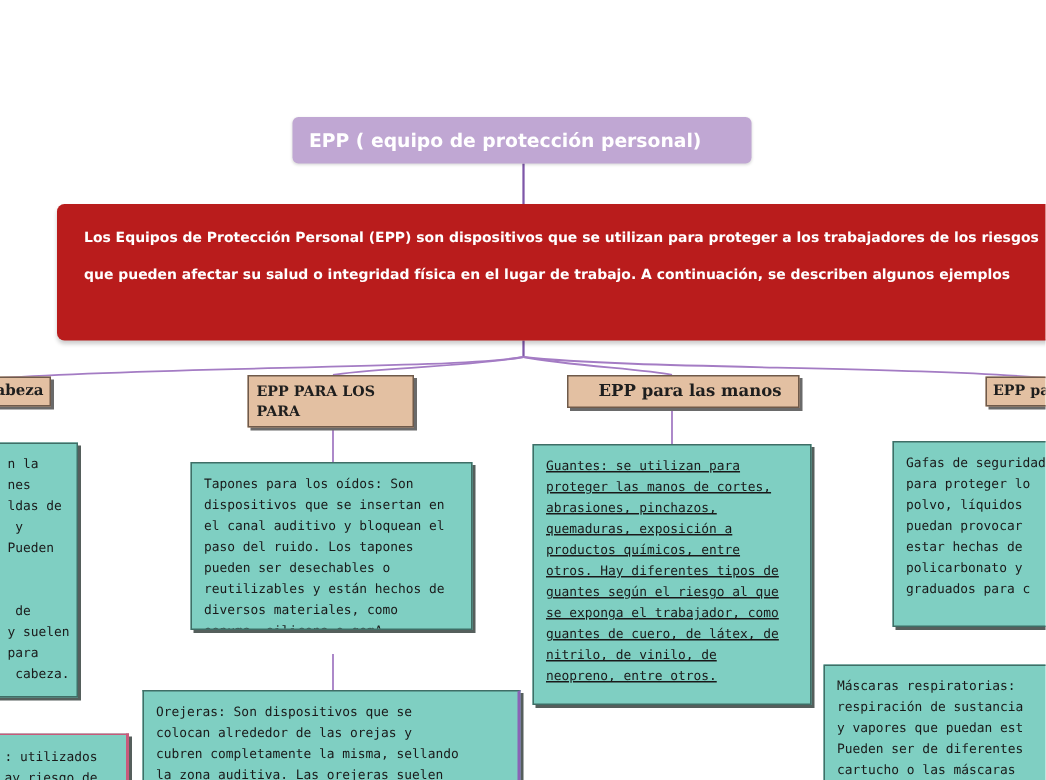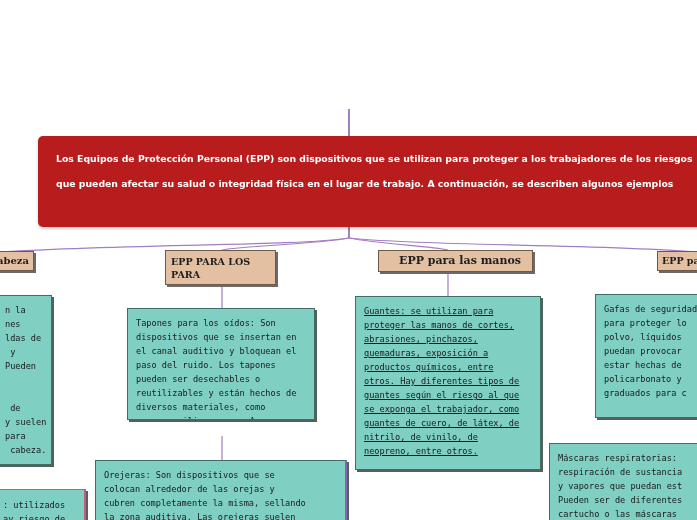--- a/index.html
+++ b/index.html
@@ -105,20 +105,21 @@
       <path d="M349 238 C 320 244, 240 246, 222 250"></path>
       <path d="M349 238 C 380 244, 430 246, 448 250"></path>
       <path d="M349 238 C 420 246, 600 244, 697 252"></path>
 
       <path d="M222 286 L222 308"></path>
       <path d="M448 272 L448 296"></path>
       <path d="M222 436 L222 460"></path>
     </g>
   </svg>
 
+  <div class="root">EPP ( equipo de protección personal)</div>
 
   <div class="intro">Los Equipos de Protección Personal (EPP) son dispositivos que se utilizan para proteger a los trabajadores de los riesgos que pueden afectar su salud o integridad física en el lugar de trabajo. A continuación, se describen algunos ejemplos</div>
 
   <div class="topic" style="left:-60px; top:251px; width:94px; height:20px; font-size:10px; line-height:18px; padding-left:6px; text-align:right; padding-right:4px;">
     <span>cabeza</span>
   </div>
 
   <div class="topic" style="left:165px; top:250px; width:111px; height:35px; font-size:9.5px; line-height:13px; padding:4px 5px; white-space:normal;">
     <span>EPP PARA LOS PARA</span>
   </div>

